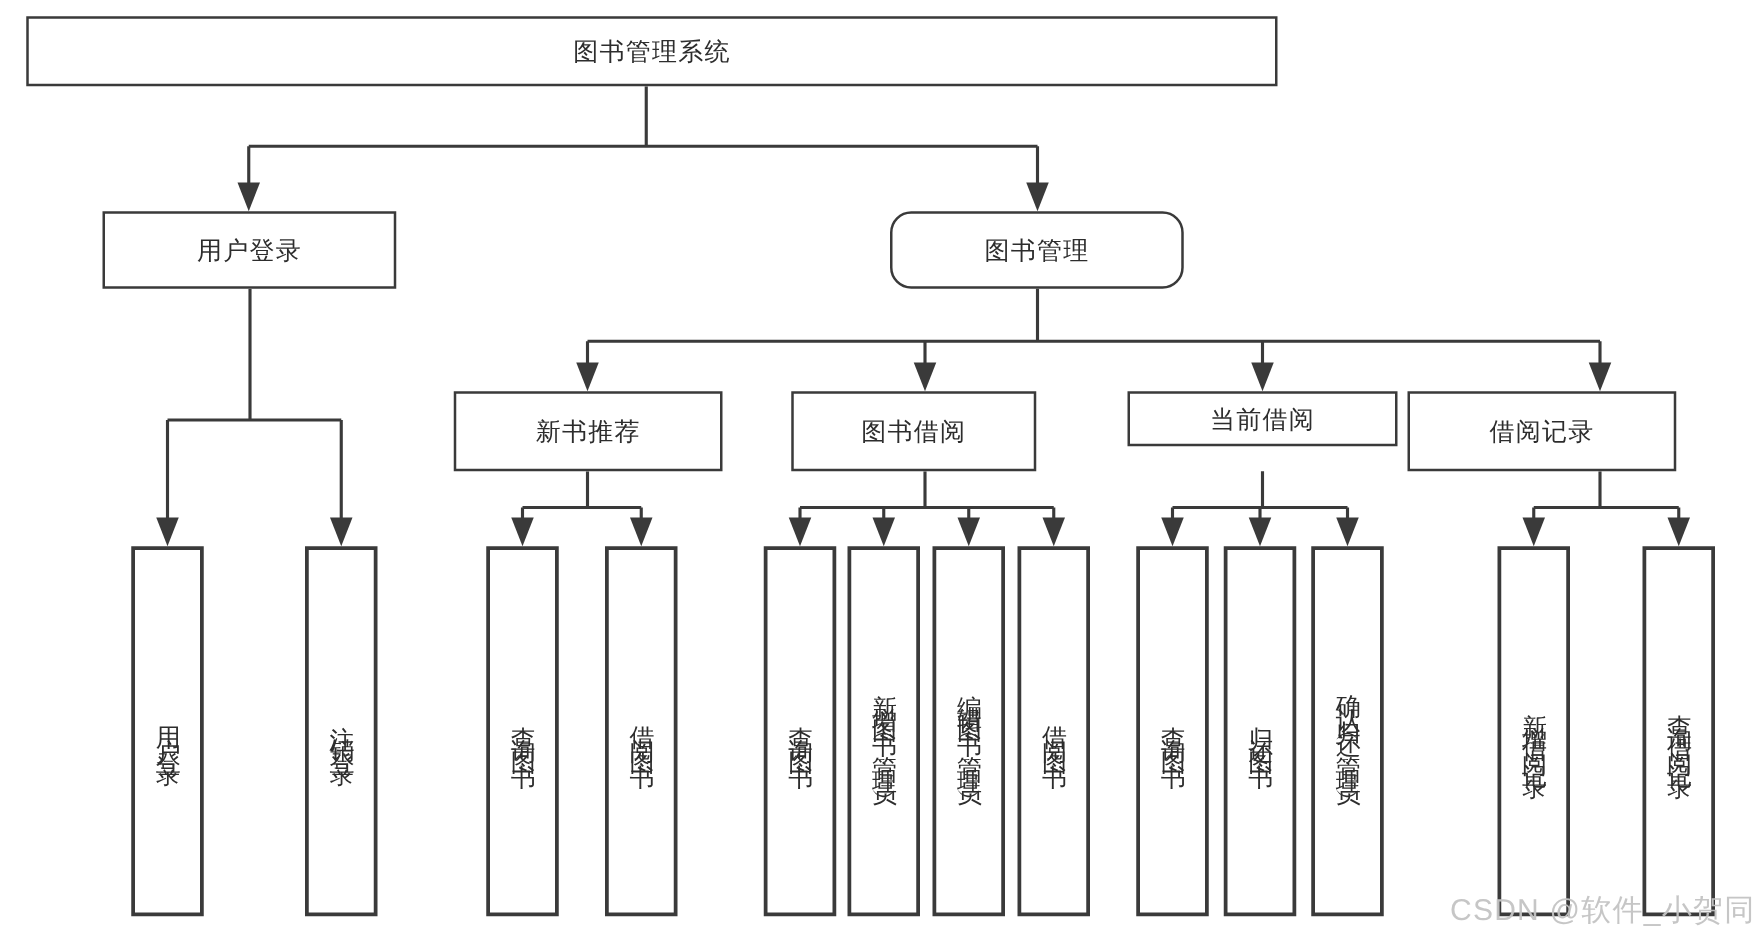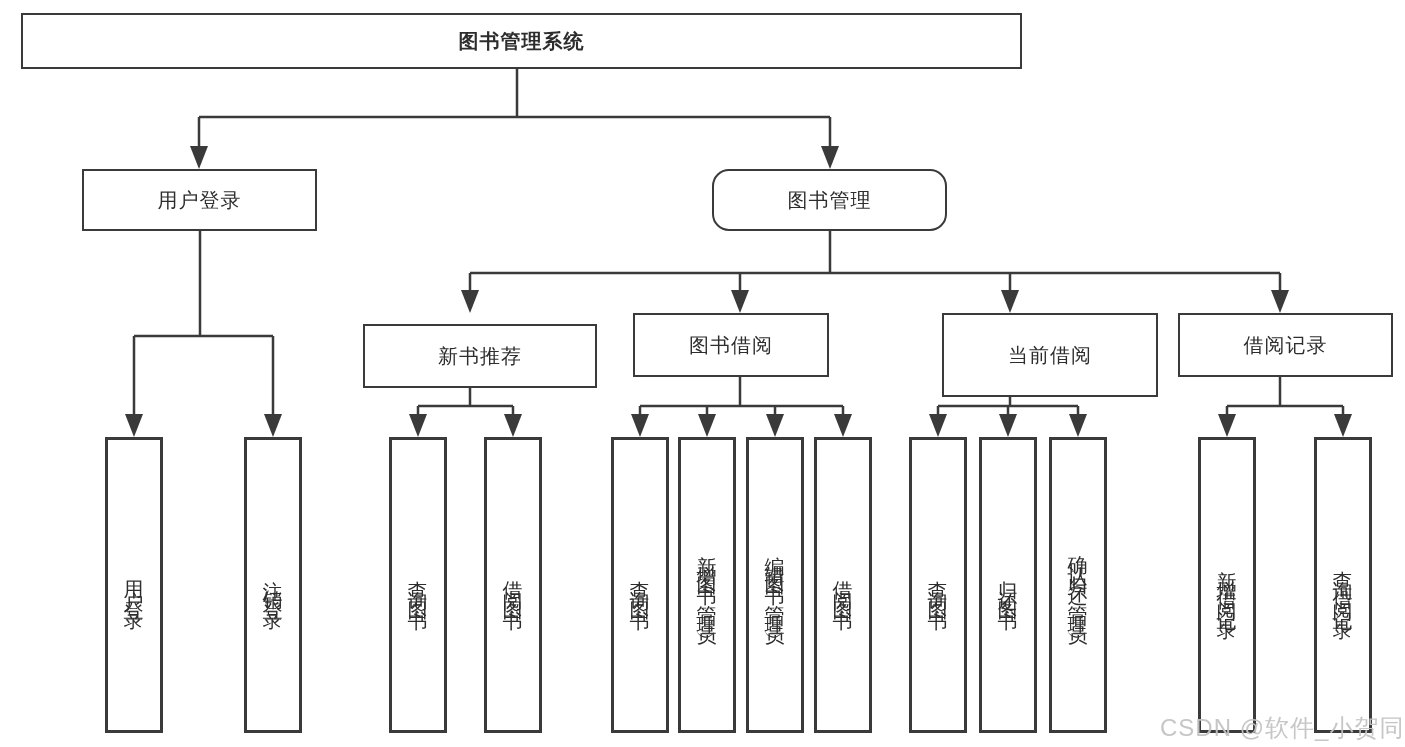--- a/index.html
+++ b/index.html
@@ -105,41 +105,41 @@
       <polygon points="766,414 784,414 775,437"></polygon>
       <polygon points="834,414 852,414 843,437"></polygon>
       <polygon points="929,414 947,414 938,437"></polygon>
       <polygon points="999,414 1017,414 1008,437"></polygon>
       <polygon points="1069,414 1087,414 1078,437"></polygon>
       <polygon points="1218,414 1236,414 1227,437"></polygon>
       <polygon points="1334,414 1352,414 1343,437"></polygon>
     </g>
   </svg>
 
-  <div class="node" style="left:21px; top:13px; width:1001px; height:56px;font-weight:bold;">
+  <div class="node" style="left:21px; top:13px; width:1001px; height:56px;">
     <span>图书管理系统</span>
   </div>
 
   <div class="node" style="left:82px; top:169px; width:235px; height:62px;">
     <span>用户登录</span>
   </div>
   <div class="node" style="left:712px; top:169px; width:235px; height:62px;border-radius:17px;">
     <span>图书管理</span>
   </div>
 
-  <div class="node" style="left:363px; top:313px; width:234px; height:64px;margin-top:11px;">
+  <div class="node" style="left:363px; top:313px; width:215px; height:64px;">
     <span>新书推荐</span>
   </div>
   <div class="node" style="left:633px; top:313px; width:196px; height:64px;">
     <span>图书借阅</span>
   </div>
-  <div class="node" style="left:902px; top:313px; width:216px; height:84px;margin-left:40px;">
+  <div class="node" style="left:902px; top:313px; width:216px; height:44px;">
     <span>当前借阅</span>
   </div>
-  <div class="node" style="left:1178px; top:313px; width:215px; height:64px;">
+  <div class="node" style="left:1126px; top:313px; width:215px; height:64px;">
     <span>借阅记录</span>
   </div>
 
   <div class="leaf" style="left:105px;">
     <span class="vtext">用户登录</span>
   </div>
   <div class="leaf" style="left:244px;">
     <span class="vtext">注销登录</span>
   </div>
 

